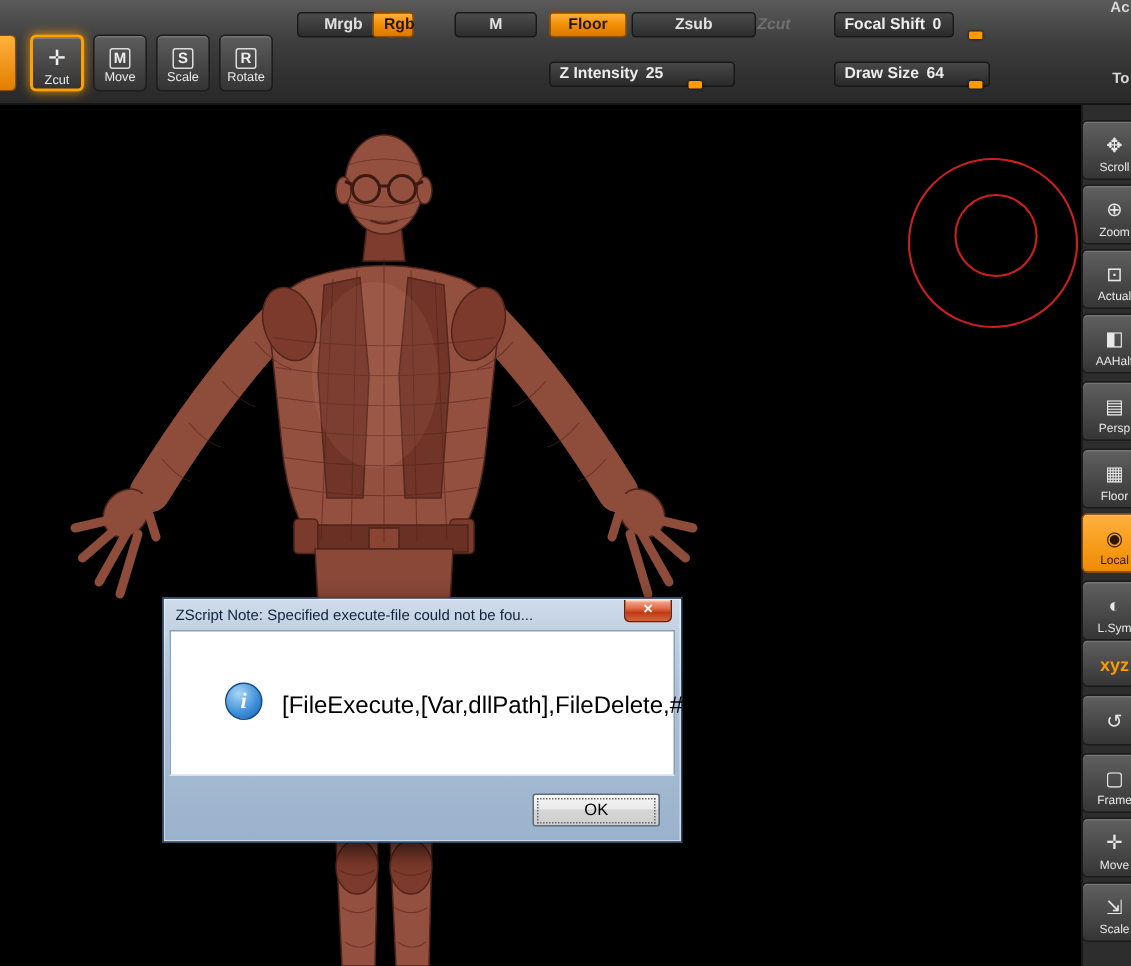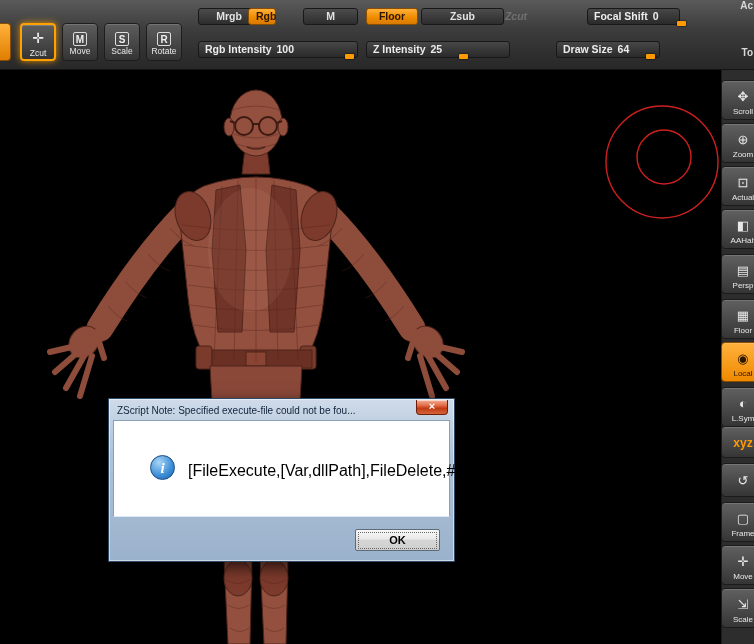--- a/index.html
+++ b/index.html
@@ -104,21 +104,21 @@
   .dlg-info {
     position:absolute; left:36px; top:34px; width:25px; height:25px; border-radius:50%;
     background:radial-gradient(circle at 35% 28%, #a9d6f6, #3f8fd8 58%, #1a5fae);
     border:1px solid #154c86; color:#fff; text-align:center; line-height:24px;
     font-family:"Liberation Serif",serif; font-weight:bold; font-style:italic; font-size:15px;
   }
   .dlg-msg { position:absolute; left:74px; top:41px; font-size:16px; color:#000; white-space:nowrap; }
   .dlg-ok {
     position:absolute; right:14px; bottom:10px; width:85px; height:22px; padding:0;
     background:linear-gradient(180deg,#f7f7f7,#eaeaea 45%,#d6d6d6 50%,#cfcfcf);
-    border:1px solid #5e6b7a; border-radius:2px; font-size:11px; color:#000; cursor:pointer;font-weight:bold;
+    border:1px solid #5e6b7a; border-radius:2px; font-size:11px; color:#000; cursor:pointer;
   }
   .ok-inner { display:block; margin:1px 2px; border:1px dotted #666; line-height:15px; font-family:"Liberation Sans",sans-serif; }
 </style>
 </head>
 <body>
 
 <div class="canvas"></div>
 <div class="canvas-right"></div>
 <div class="doc-top"></div>
 <div class="doc-right"></div>
@@ -252,29 +252,25 @@
   <button class="mode-btn active" style="left:366px;width:52px">
     <span>Floor</span>
   </button>
   <button class="mode-btn" style="left:421px;width:83px">
     <span>Zsub</span>
   </button>
   <button class="mode-btn disabled" style="left:493px;width:46px">
     <span>Zcut</span>
   </button>
 
-  <div class="slider" style="left:198px;top:41px;width:160px">
-    <span>Rgb Intensity</span><span class="val">100</span>
-    <span class="handle" style="left:146px"></span>
-  </div>
-  <div class="slider" style="left:366px;top:41px;width:144px">
+  <div class="slider" style="left:366px;top:41px;width:124px">
     <span>Z Intensity</span><span class="val">25</span>
     <span class="handle" style="left:92px"></span>
   </div>
-  <div class="slider" style="left:587px;top:8px;width:93px">
+  <div class="slider" style="left:556px;top:8px;width:80px">
     <span>Focal Shift</span><span class="val">0</span>
     <span class="handle" style="left:89px"></span>
   </div>
   <div class="slider" style="left:556px;top:41px;width:104px">
     <span>Draw Size</span><span class="val">64</span>
     <span class="handle" style="left:89px"></span>
   </div>
 
   <span class="edge-lb" style="top:0">Ac</span>
   <span class="edge-lb" style="top:47px">To</span>

